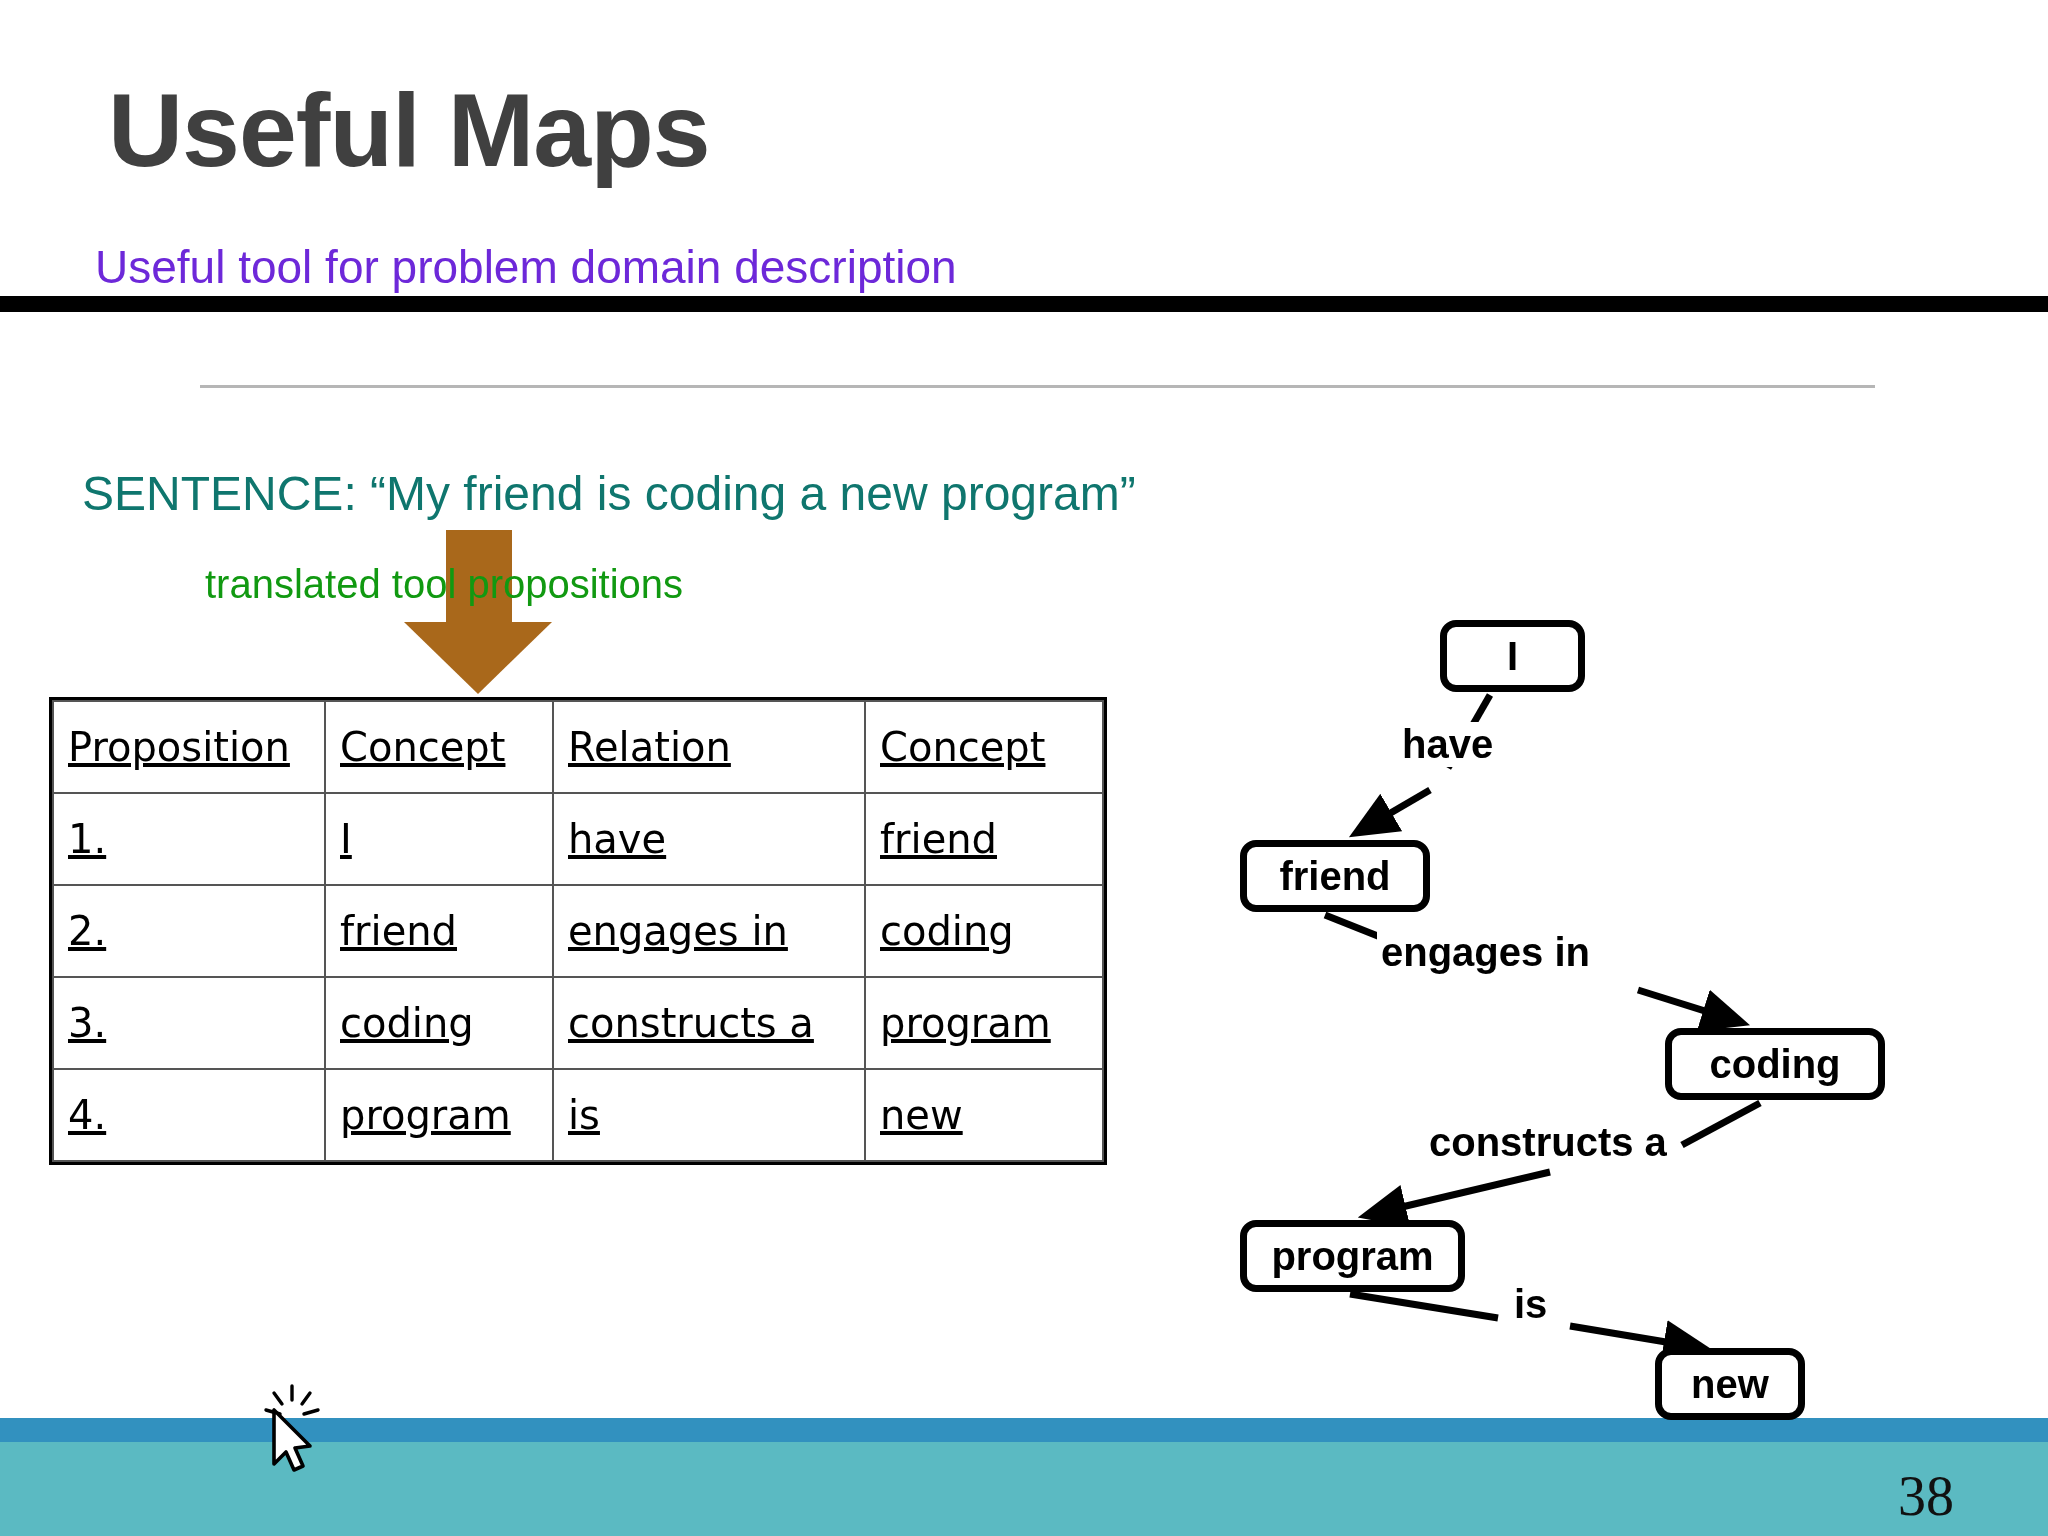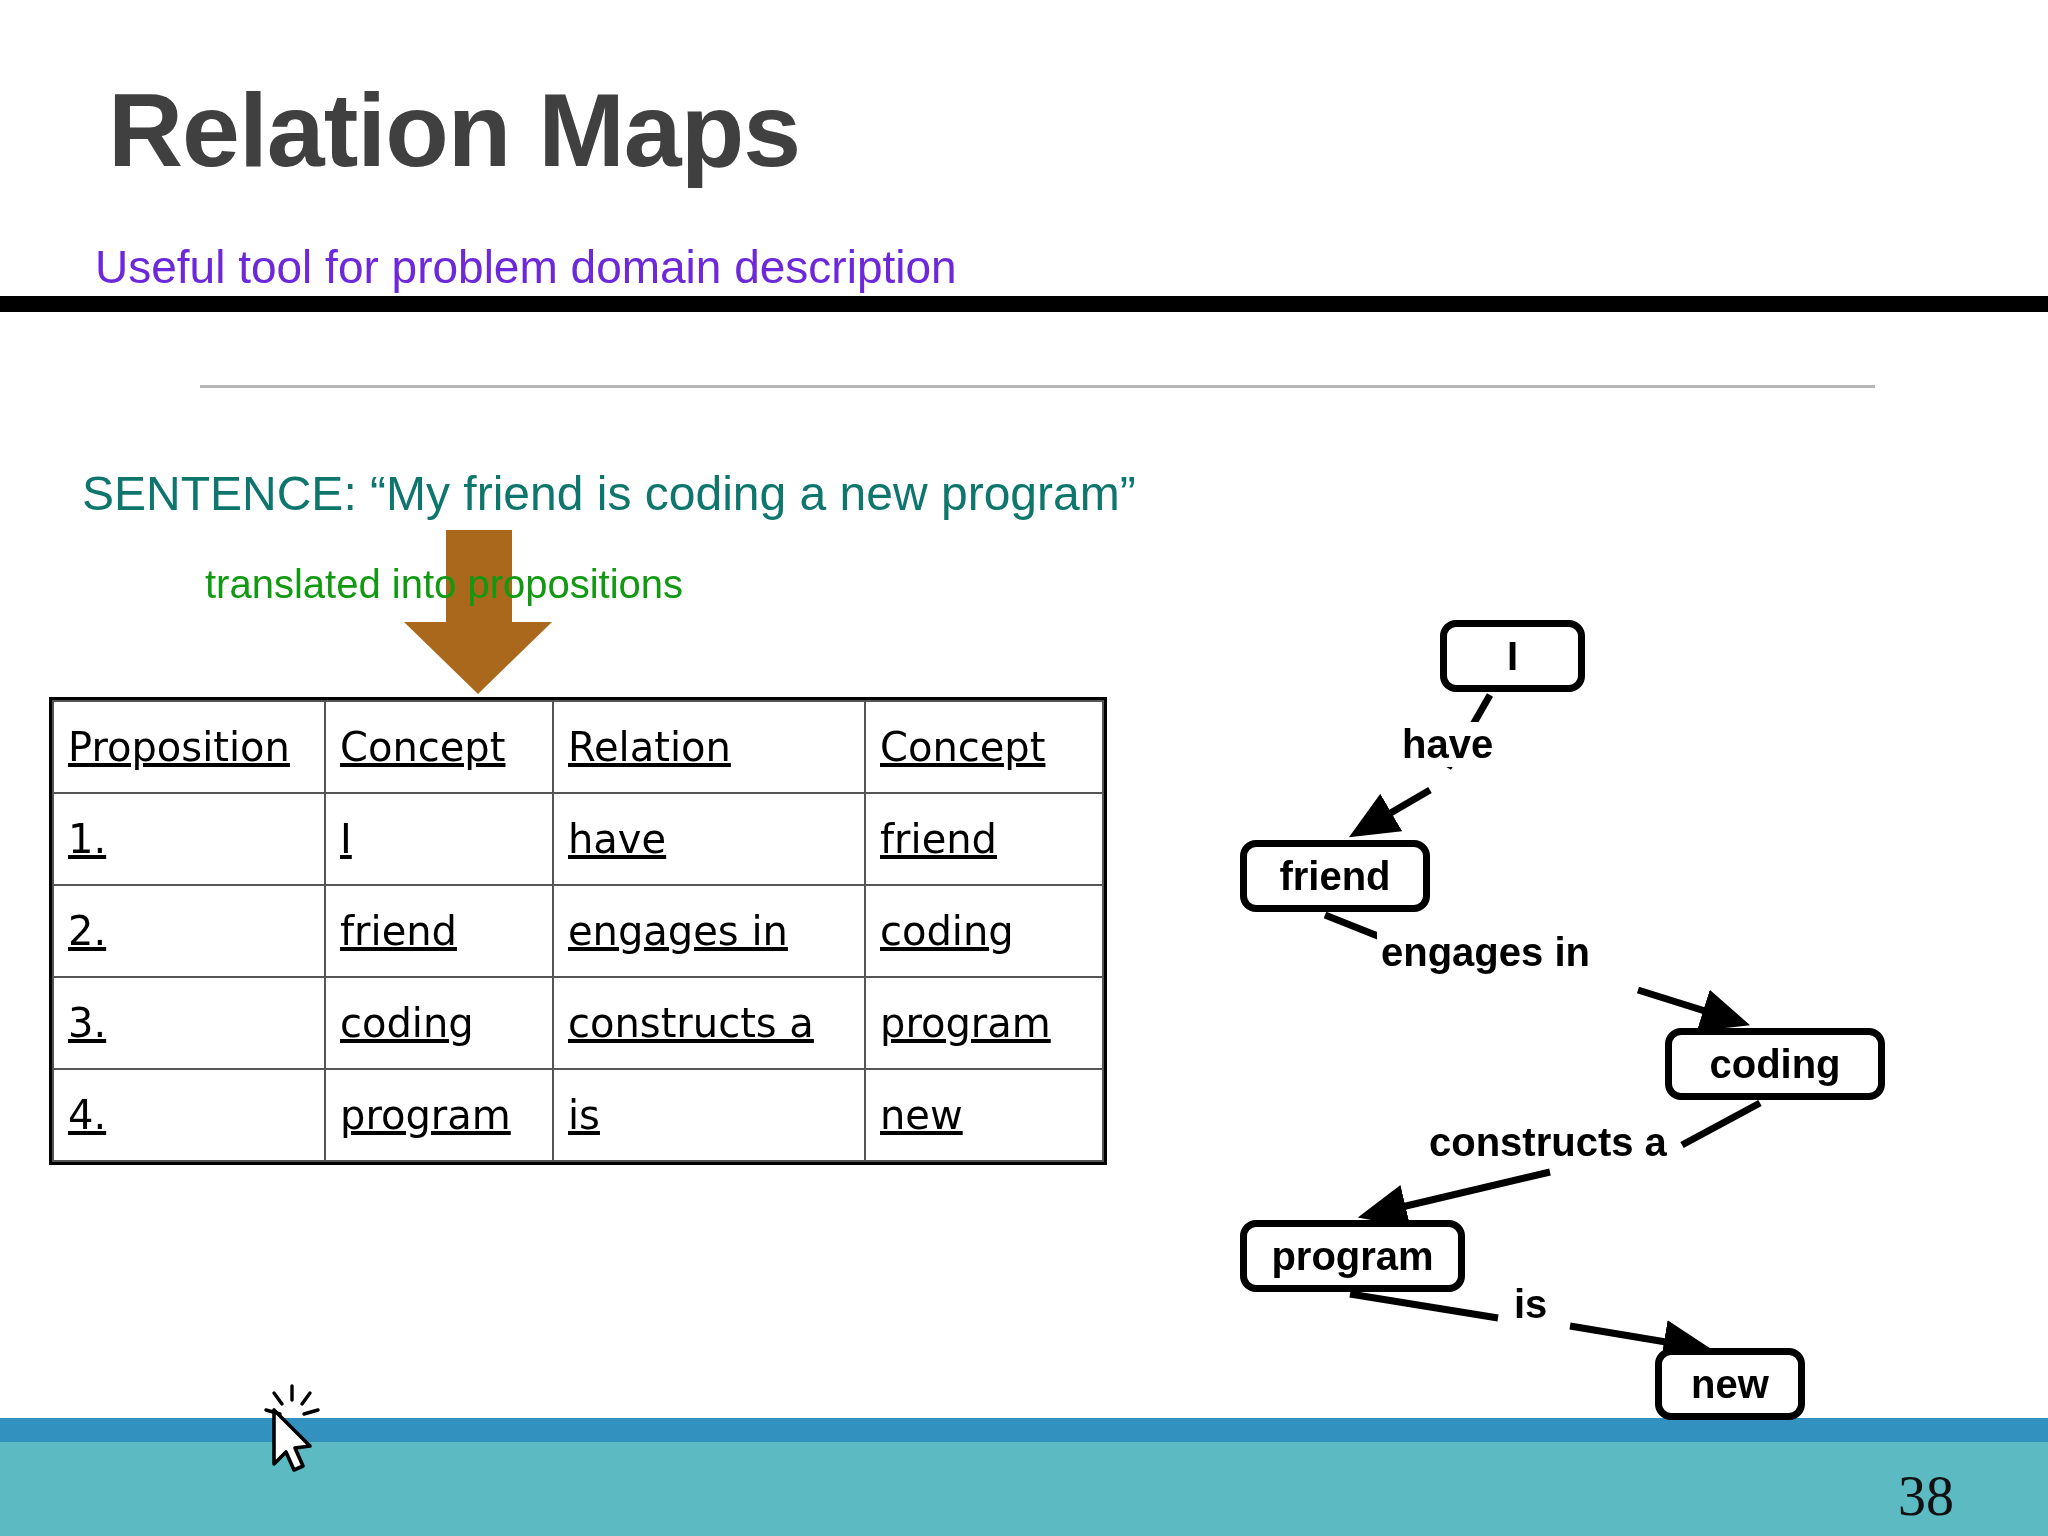--- a/index.html
+++ b/index.html
@@ -217,35 +217,35 @@
     left: 256px;
     top: 1384px;
     width: 70px;
     height: 96px;
     z-index: 20;
   }
 </style>
 </head>
 <body>
 
-<div id="slide-title">Relation Maps</div>
+<div id="slide-title">Useful Maps</div>
 
 <div id="slide-subtitle">Useful tool for problem domain description</div>
 
 <div id="header-rule"></div>
 <div id="content-rule"></div>
 
 <div id="sentence-line">SENTENCE: “My friend is coding a new program”</div>
 
 <div id="down-arrow">
   <div class="shaft"></div>
   <div class="head"></div>
 </div>
 
-<div id="translated-label">translated into propositions</div>
+<div id="translated-label">translated tool propositions</div>
 
 <table id="prop-table">
   <colgroup>
     <col class="c0">
       <col class="c1">
       <col class="c2">
       <col class="c3">
   </colgroup>
   <thead>
     <tr>

